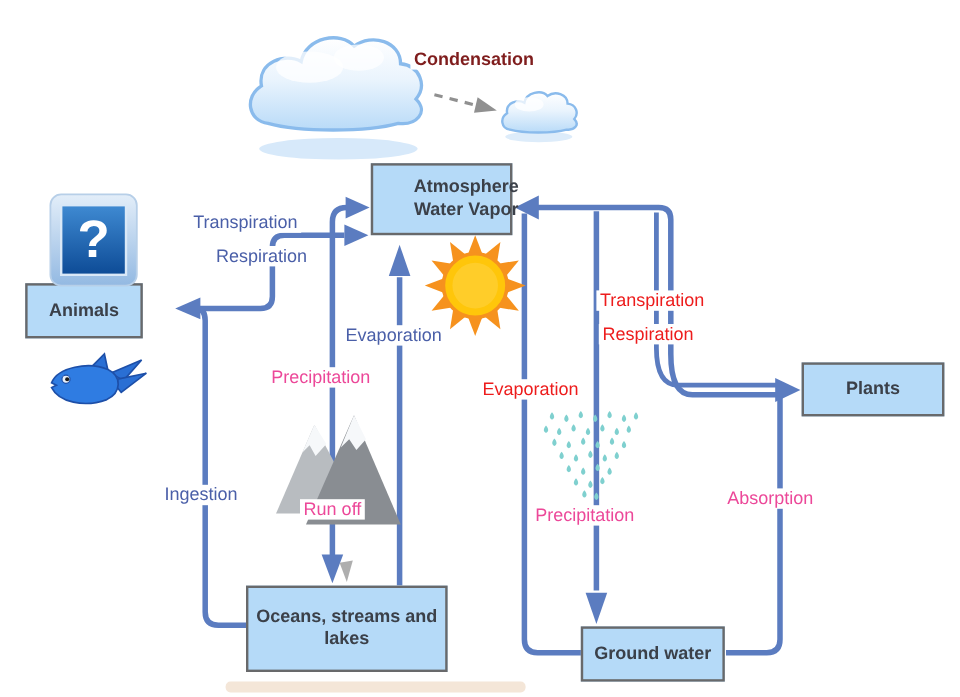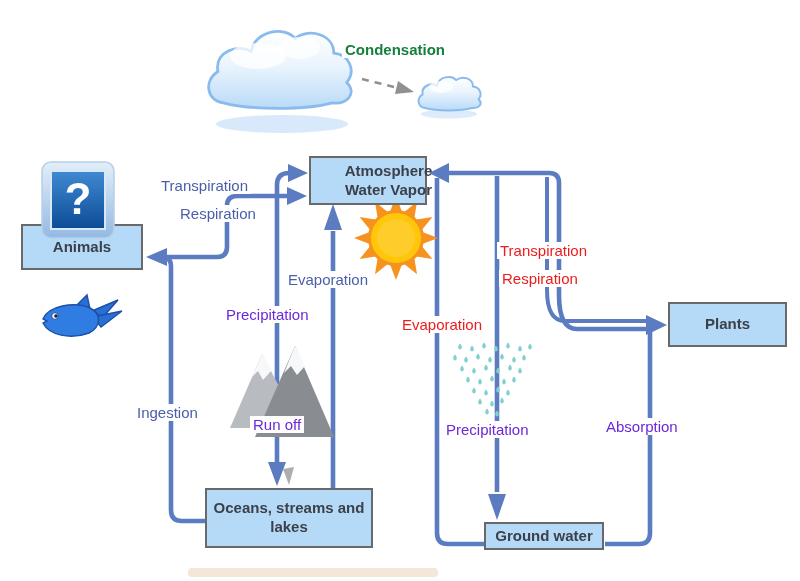--- a/index.html
+++ b/index.html
@@ -7,23 +7,23 @@
          font-family:"Liberation Sans",sans-serif;}
   #diagram-svg{position:absolute;left:0;top:0;z-index:1;}
   #qicon-svg{position:absolute;left:40px;top:158px;z-index:3;}
   .node{position:absolute;z-index:2;background:#b5daf8;border:2px solid #68696b;
         color:#3b4049;font-weight:700;font-size:15px;line-height:1.25;
         display:flex;align-items:center;justify-content:center;text-align:center;
         box-sizing:border-box;padding:2px 4px;}
   .lbl{position:absolute;z-index:2;background:#ffffff;padding:0 3px;white-space:nowrap;
        font-size:15px;font-weight:400;line-height:1.15;}
   .lbl-blue{color:#4a5fa8;}
-  .lbl-green{color:#6d28d9;}
+  .lbl-green{color:#ec4899;}
   .lbl-red{color:#ed1c1c;}
-  .lbl-gray{color:#15803d;font-weight:600;}
+  .lbl-gray{color:#7f1d1d;font-weight:600;}
 </style>
 </head>
 <body>
 
 <div id="stage">
 
   <svg id="diagram-svg" width="800" height="581" viewBox="0 0 800 581">
     <defs>
       <linearGradient id="cloudG" x1="0" y1="0" x2="0" y2="1">
         <stop offset="0" stop-color="#ffffff"></stop>
@@ -161,38 +161,38 @@
       <use href="#drop" x="480" y="402"></use>
         <use href="#drop" x="492" y="404"></use>
         <use href="#drop" x="502" y="401"></use>
       <use href="#drop" x="487" y="412"></use>
         <use href="#drop" x="497" y="414"></use>
     </g>
 
     <rect x="188" y="568" width="250" height="9" rx="4" fill="#f4e6d8"></rect>
   </svg>
 
-  <div class="node" style="left:309px;top:156px;width:118px;height:49px;padding-left:45px;">Atmosphere Water Vapor</div>
-  <div class="node" style="left:21px;top:224px;width:122px;height:46px;">Animals</div>
+  <div class="node" style="left:309px;top:136px;width:118px;height:60px;padding-left:45px;">Atmosphere Water Vapor</div>
+  <div class="node" style="left:21px;top:236px;width:98px;height:46px;">Animals</div>
   <div class="node" style="left:668px;top:302px;width:119px;height:45px;">Plants</div>
-  <div class="node" style="left:205px;top:488px;width:168px;height:60px;">Oceans, streams and lakes</div>
-  <div class="node" style="left:484px;top:522px;width:120px;height:28px;">Ground water</div>
+  <div class="node" style="left:205px;top:488px;width:168px;height:72px;">Oceans, streams and lakes</div>
+  <div class="node" style="left:484px;top:522px;width:120px;height:46px;">Ground water</div>
 
   <div class="lbl lbl-gray" style="left:342px;top:41px;">Condensation</div>
   <div class="lbl lbl-blue" style="left:158px;top:177px;">Transpiration</div>
   <div class="lbl lbl-blue" style="left:177px;top:205px;">Respiration</div>
   <div class="lbl lbl-blue" style="left:285px;top:271px;">Evaporation</div>
   <div class="lbl lbl-green" style="left:223px;top:306px;">Precipitation</div>
   <div class="lbl lbl-blue" style="left:134px;top:380px;margin-top:24px;">Ingestion</div>
   <div class="lbl lbl-green" style="left:250px;top:416px;">Run off</div>
   <div class="lbl lbl-red" style="left:497px;top:242px;">Transpiration</div>
   <div class="lbl lbl-red" style="left:499px;top:270px;">Respiration</div>
   <div class="lbl lbl-red" style="left:399px;top:316px;">Evaporation</div>
   <div class="lbl lbl-green" style="left:443px;top:421px;">Precipitation</div>
-  <div class="lbl lbl-green" style="left:603px;top:418px;text-align:right;">Absorption</div>
+  <div class="lbl lbl-green" style="left:603px;top:407px;text-align:right;">Absorption</div>
 
   <svg id="qicon-svg" width="76" height="82" viewBox="0 0 76 82">
     <rect x="2" y="4" width="72" height="76" rx="9" fill="url(#qoutG2)" stroke="#b7cfe8" stroke-width="1.5"></rect>
     <defs>
       <linearGradient id="qoutG2" x1="0" y1="0" x2="0" y2="1">
         <stop offset="0" stop-color="#e3eef9"></stop>
           <stop offset="1" stop-color="#93b9e2"></stop>
       </linearGradient>
       <linearGradient id="qinG2" x1="0" y1="0" x2="0" y2="1">
         <stop offset="0" stop-color="#3f8ad2"></stop>

